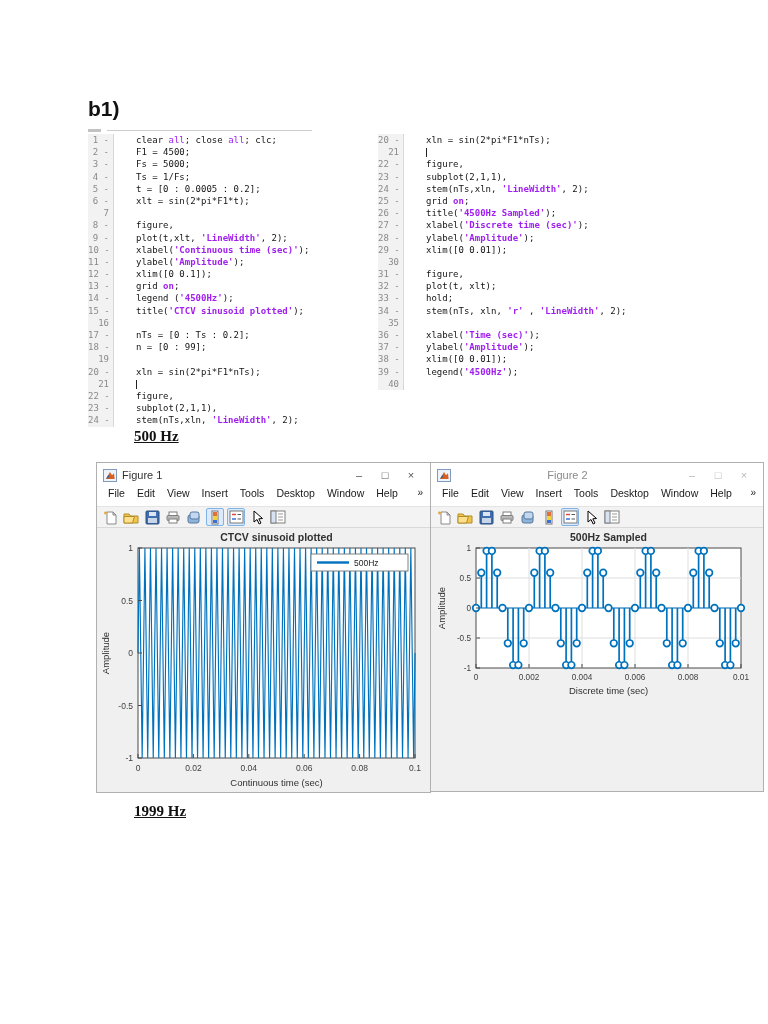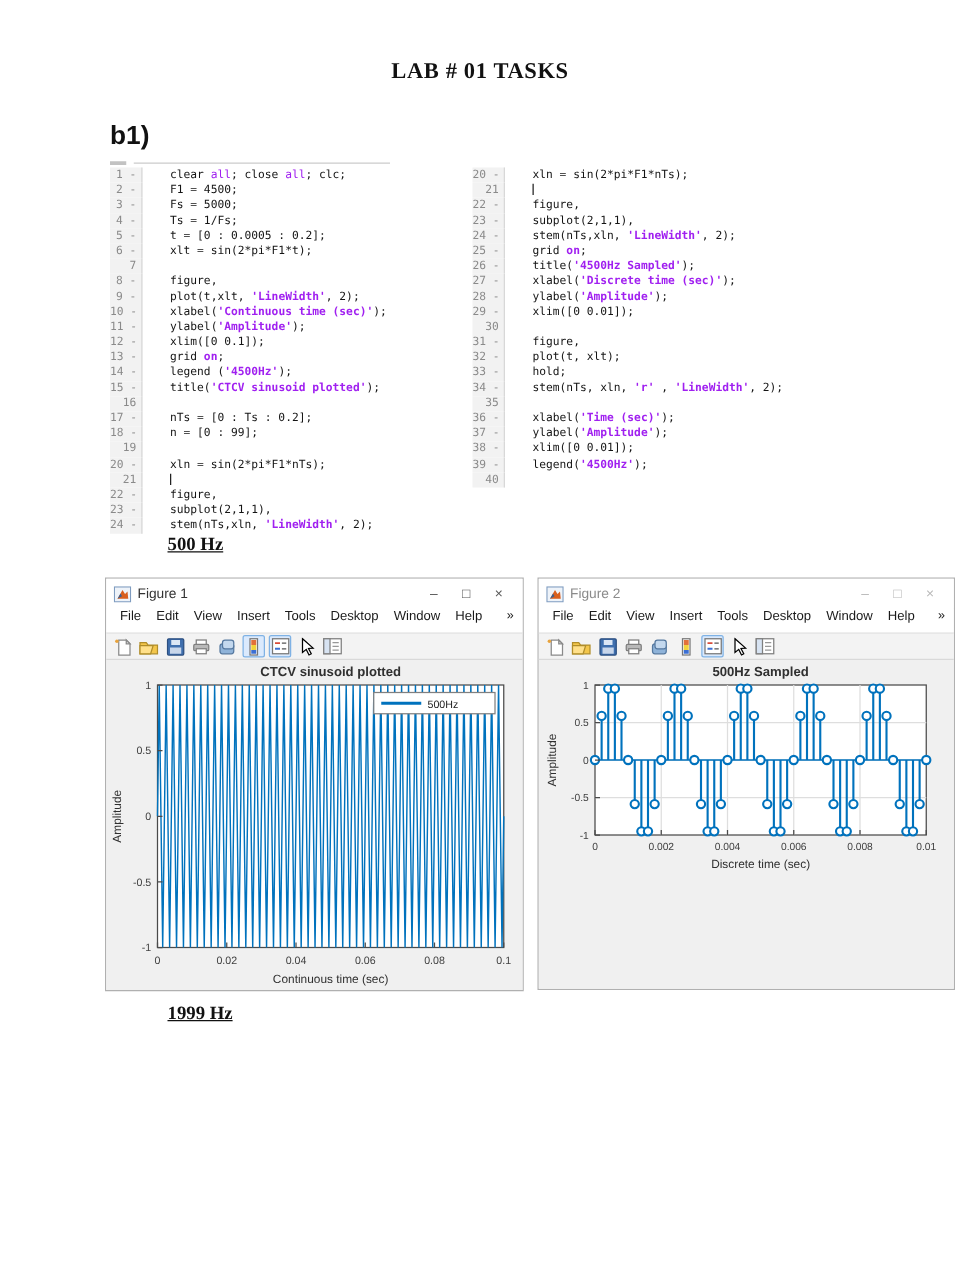--- a/index.html
+++ b/index.html
@@ -28,48 +28,47 @@
   .cs-u{color:#A020F0;}
   .cs-c{display:inline-block;width:1px;height:9px;background:#222;vertical-align:middle;}
 
   
   .figwin{position:absolute;background:#fff;border:1px solid #b0b0b0;box-sizing:border-box;}
   .titlebar{height:24px;display:flex;align-items:center;background:#fff;padding:0 6px;}
   .appicon{display:inline-flex;margin-right:5px;}
   .wtitle{font-size:11px;color:#333;flex:1;}
   .wctrls{display:flex;gap:0;}
   .wbtn{width:26px;text-align:center;font-size:11px;color:#555;cursor:default;}
-  .inactive .wtitle{color:#8b8b8b;}
+  .inactive .wtitle{color:#8b8b8b;text-align:center;}
   .inactive .wbtn{color:#b8b8b8;}
   .menubar{height:19px;display:flex;background:#fff;padding:0 5px;font-size:10.5px;color:#1a1a1a;}
   .mitem{padding:0 6px;}
   .movf{margin-left:auto;color:#222;font-size:10px;padding-right:2px;}
   .toolbar{height:22px;display:flex;align-items:center;gap:3px;background:#f3f3f3;
         border-top:1px solid #e4e4e4;border-bottom:1px solid #d9d9d9;padding:0 4px;box-sizing:border-box;}
   .ticon{display:inline-flex;align-items:center;justify-content:center;width:18px;height:18px;}
   .tsel{background:#dbeafd;border:1px solid #7fb2e5;border-radius:2px;box-sizing:border-box;}
   .figbody{background:#f0f0f0;}
 </style>
 </head>
 <body>
 
 <div class="page">
 
-  <div class="doc-title">LAB # 01 TASKS</div>
   <div class="b1">b1)</div>
 
   <div class="artifact-line" style="left:107px;top:130px;width:205px;height:1px;"></div>
   <div class="artifact-blob" style="left:88px;top:129px;width:13px;height:3px;"></div>
 
   <div class="code-col left" id="code-left"><div class="crow"><span class="ln">1 -</span><span class="ctext"><span class="cs-d">clear </span><span class="cs-u">all</span><span class="cs-d">; close </span><span class="cs-u">all</span><span class="cs-d">; clc;</span></span></div><div class="crow"><span class="ln">2 -</span><span class="ctext"><span class="cs-d">F1 = 4500;</span></span></div><div class="crow"><span class="ln">3 -</span><span class="ctext"><span class="cs-d">Fs = 5000;</span></span></div><div class="crow"><span class="ln">4 -</span><span class="ctext"><span class="cs-d">Ts = 1/Fs;</span></span></div><div class="crow"><span class="ln">5 -</span><span class="ctext"><span class="cs-d">t = [0 : 0.0005 : 0.2];</span></span></div><div class="crow"><span class="ln">6 -</span><span class="ctext"><span class="cs-d">xlt = sin(2*pi*F1*t);</span></span></div><div class="crow"><span class="ln">7</span><span class="ctext"></span></div><div class="crow"><span class="ln">8 -</span><span class="ctext"><span class="cs-d">figure,</span></span></div><div class="crow"><span class="ln">9 -</span><span class="ctext"><span class="cs-d">plot(t,xlt, </span><span class="cs-p">'LineWidth'</span><span class="cs-d">, 2);</span></span></div><div class="crow"><span class="ln">10 -</span><span class="ctext"><span class="cs-d">xlabel(</span><span class="cs-p">'Continuous time (sec)'</span><span class="cs-d">);</span></span></div><div class="crow"><span class="ln">11 -</span><span class="ctext"><span class="cs-d">ylabel(</span><span class="cs-p">'Amplitude'</span><span class="cs-d">);</span></span></div><div class="crow"><span class="ln">12 -</span><span class="ctext"><span class="cs-d">xlim([0 0.1]);</span></span></div><div class="crow"><span class="ln">13 -</span><span class="ctext"><span class="cs-d">grid </span><span class="cs-p">on</span><span class="cs-d">;</span></span></div><div class="crow"><span class="ln">14 -</span><span class="ctext"><span class="cs-d">legend (</span><span class="cs-p">'4500Hz'</span><span class="cs-d">);</span></span></div><div class="crow"><span class="ln">15 -</span><span class="ctext"><span class="cs-d">title(</span><span class="cs-p">'CTCV sinusoid plotted'</span><span class="cs-d">);</span></span></div><div class="crow"><span class="ln">16</span><span class="ctext"></span></div><div class="crow"><span class="ln">17 -</span><span class="ctext"><span class="cs-d">nTs = [0 : Ts : 0.2];</span></span></div><div class="crow"><span class="ln">18 -</span><span class="ctext"><span class="cs-d">n = [0 : 99];</span></span></div><div class="crow"><span class="ln">19</span><span class="ctext"></span></div><div class="crow"><span class="ln">20 -</span><span class="ctext"><span class="cs-d">xln = sin(2*pi*F1*nTs);</span></span></div><div class="crow"><span class="ln">21</span><span class="ctext"><span class="cs-c"></span></span></div><div class="crow"><span class="ln">22 -</span><span class="ctext"><span class="cs-d">figure,</span></span></div><div class="crow"><span class="ln">23 -</span><span class="ctext"><span class="cs-d">subplot(2,1,1),</span></span></div><div class="crow"><span class="ln">24 -</span><span class="ctext"><span class="cs-d">stem(nTs,xln, </span><span class="cs-p">'LineWidth'</span><span class="cs-d">, 2);</span></span></div></div>
   <div class="code-col right" id="code-right"><div class="crow"><span class="ln">20 -</span><span class="ctext"><span class="cs-d">xln = sin(2*pi*F1*nTs);</span></span></div><div class="crow"><span class="ln">21</span><span class="ctext"><span class="cs-c"></span></span></div><div class="crow"><span class="ln">22 -</span><span class="ctext"><span class="cs-d">figure,</span></span></div><div class="crow"><span class="ln">23 -</span><span class="ctext"><span class="cs-d">subplot(2,1,1),</span></span></div><div class="crow"><span class="ln">24 -</span><span class="ctext"><span class="cs-d">stem(nTs,xln, </span><span class="cs-p">'LineWidth'</span><span class="cs-d">, 2);</span></span></div><div class="crow"><span class="ln">25 -</span><span class="ctext"><span class="cs-d">grid </span><span class="cs-p">on</span><span class="cs-d">;</span></span></div><div class="crow"><span class="ln">26 -</span><span class="ctext"><span class="cs-d">title(</span><span class="cs-p">'4500Hz Sampled'</span><span class="cs-d">);</span></span></div><div class="crow"><span class="ln">27 -</span><span class="ctext"><span class="cs-d">xlabel(</span><span class="cs-p">'Discrete time (sec)'</span><span class="cs-d">);</span></span></div><div class="crow"><span class="ln">28 -</span><span class="ctext"><span class="cs-d">ylabel(</span><span class="cs-p">'Amplitude'</span><span class="cs-d">);</span></span></div><div class="crow"><span class="ln">29 -</span><span class="ctext"><span class="cs-d">xlim([0 0.01]);</span></span></div><div class="crow"><span class="ln">30</span><span class="ctext"></span></div><div class="crow"><span class="ln">31 -</span><span class="ctext"><span class="cs-d">figure,</span></span></div><div class="crow"><span class="ln">32 -</span><span class="ctext"><span class="cs-d">plot(t, xlt);</span></span></div><div class="crow"><span class="ln">33 -</span><span class="ctext"><span class="cs-d">hold;</span></span></div><div class="crow"><span class="ln">34 -</span><span class="ctext"><span class="cs-d">stem(nTs, xln, </span><span class="cs-p">'r'</span><span class="cs-d"> , </span><span class="cs-p">'LineWidth'</span><span class="cs-d">, 2);</span></span></div><div class="crow"><span class="ln">35</span><span class="ctext"></span></div><div class="crow"><span class="ln">36 -</span><span class="ctext"><span class="cs-d">xlabel(</span><span class="cs-p">'Time (sec)'</span><span class="cs-d">);</span></span></div><div class="crow"><span class="ln">37 -</span><span class="ctext"><span class="cs-d">ylabel(</span><span class="cs-p">'Amplitude'</span><span class="cs-d">);</span></span></div><div class="crow"><span class="ln">38 -</span><span class="ctext"><span class="cs-d">xlim([0 0.01]);</span></span></div><div class="crow"><span class="ln">39 -</span><span class="ctext"><span class="cs-d">legend(</span><span class="cs-p">'4500Hz'</span><span class="cs-d">);</span></span></div><div class="crow"><span class="ln">40</span><span class="ctext"></span></div></div>
 
   <div class="sec-head sec-500">500 Hz</div>
 
-  <div class="figwin" id="figwin1" style="left:84px;top:462px;width:335px;height:331px;">
+  <div class="figwin" id="figwin1" style="left:96px;top:462px;width:335px;height:331px;">
     <div class="titlebar">
       <span class="appicon">
         <svg width="14" height="13">
             <rect x="0.5" y="0.5" width="13" height="12" fill="#eef3f9" stroke="#7f9cc0"></rect>
             <path d="M3 10 L7 3 L9 6.2 L11 4.2 L11.6 10 Z" fill="#d95f1e"></path>
             <path d="M3 10 L5.4 5.8 L6.6 8 Z" fill="#3b5f8f"></path>
           </svg>
       </span>
       <span class="wtitle">Figure 1</span>
       <span class="wctrls">

